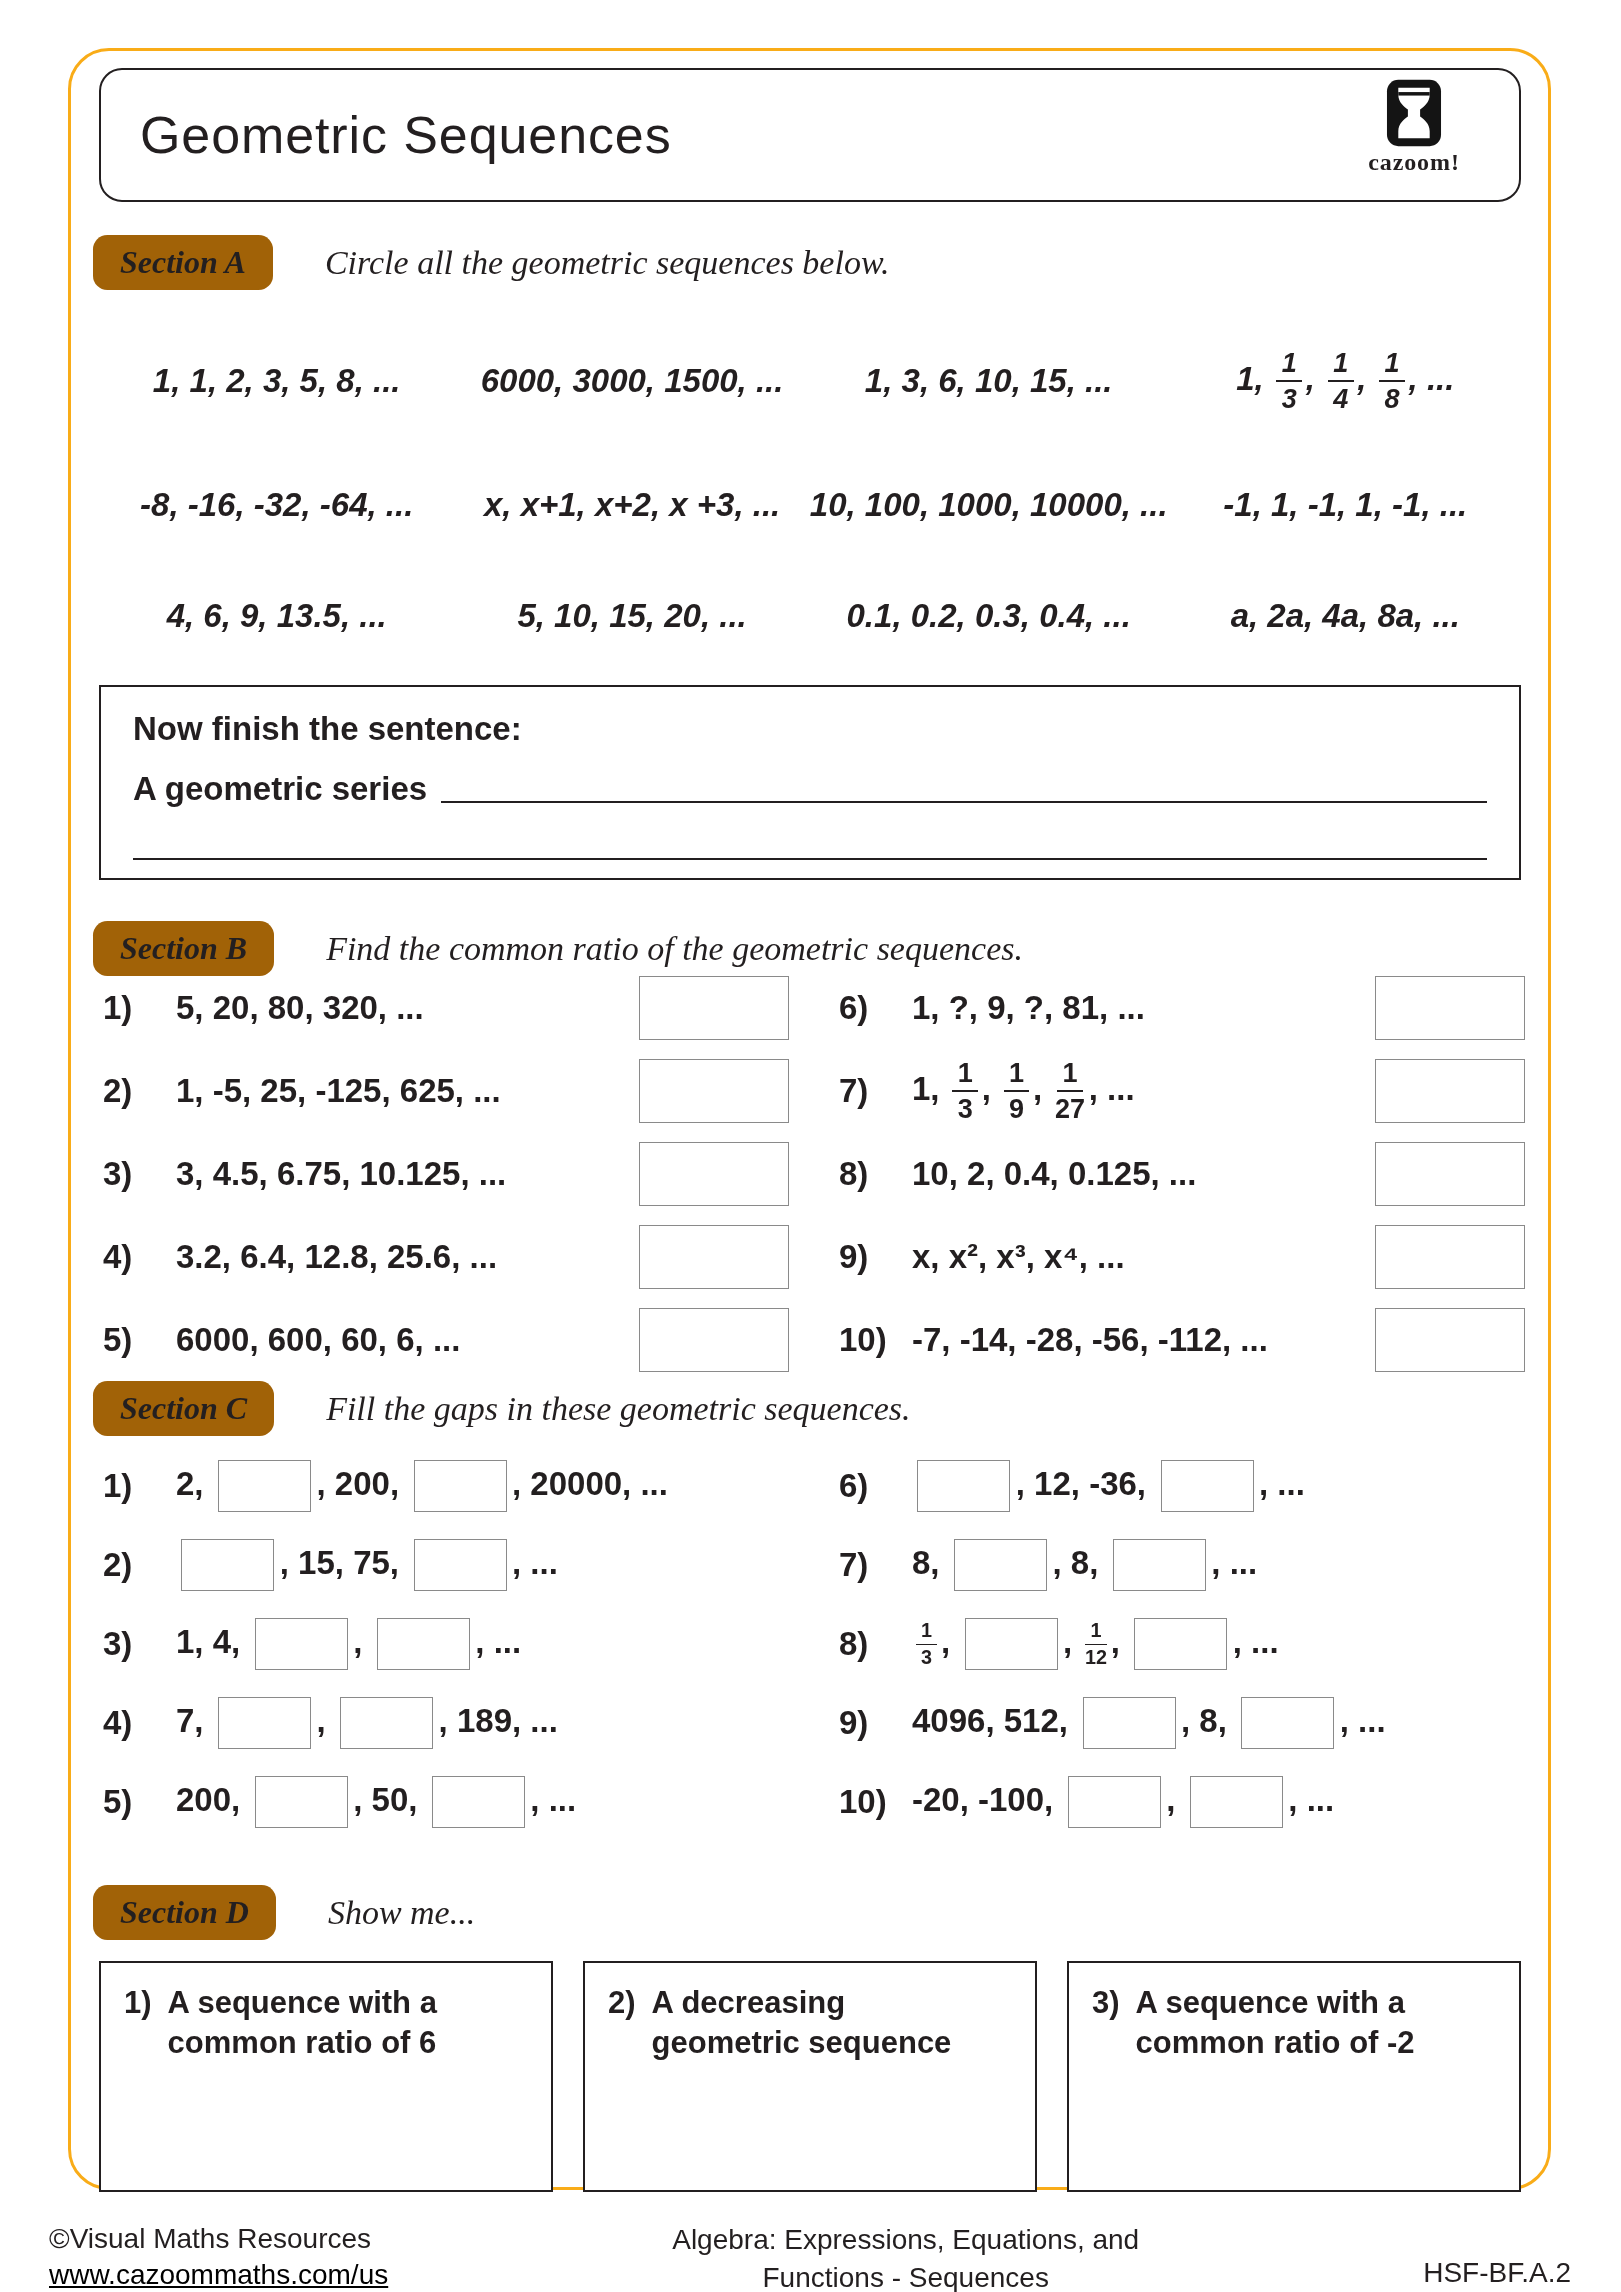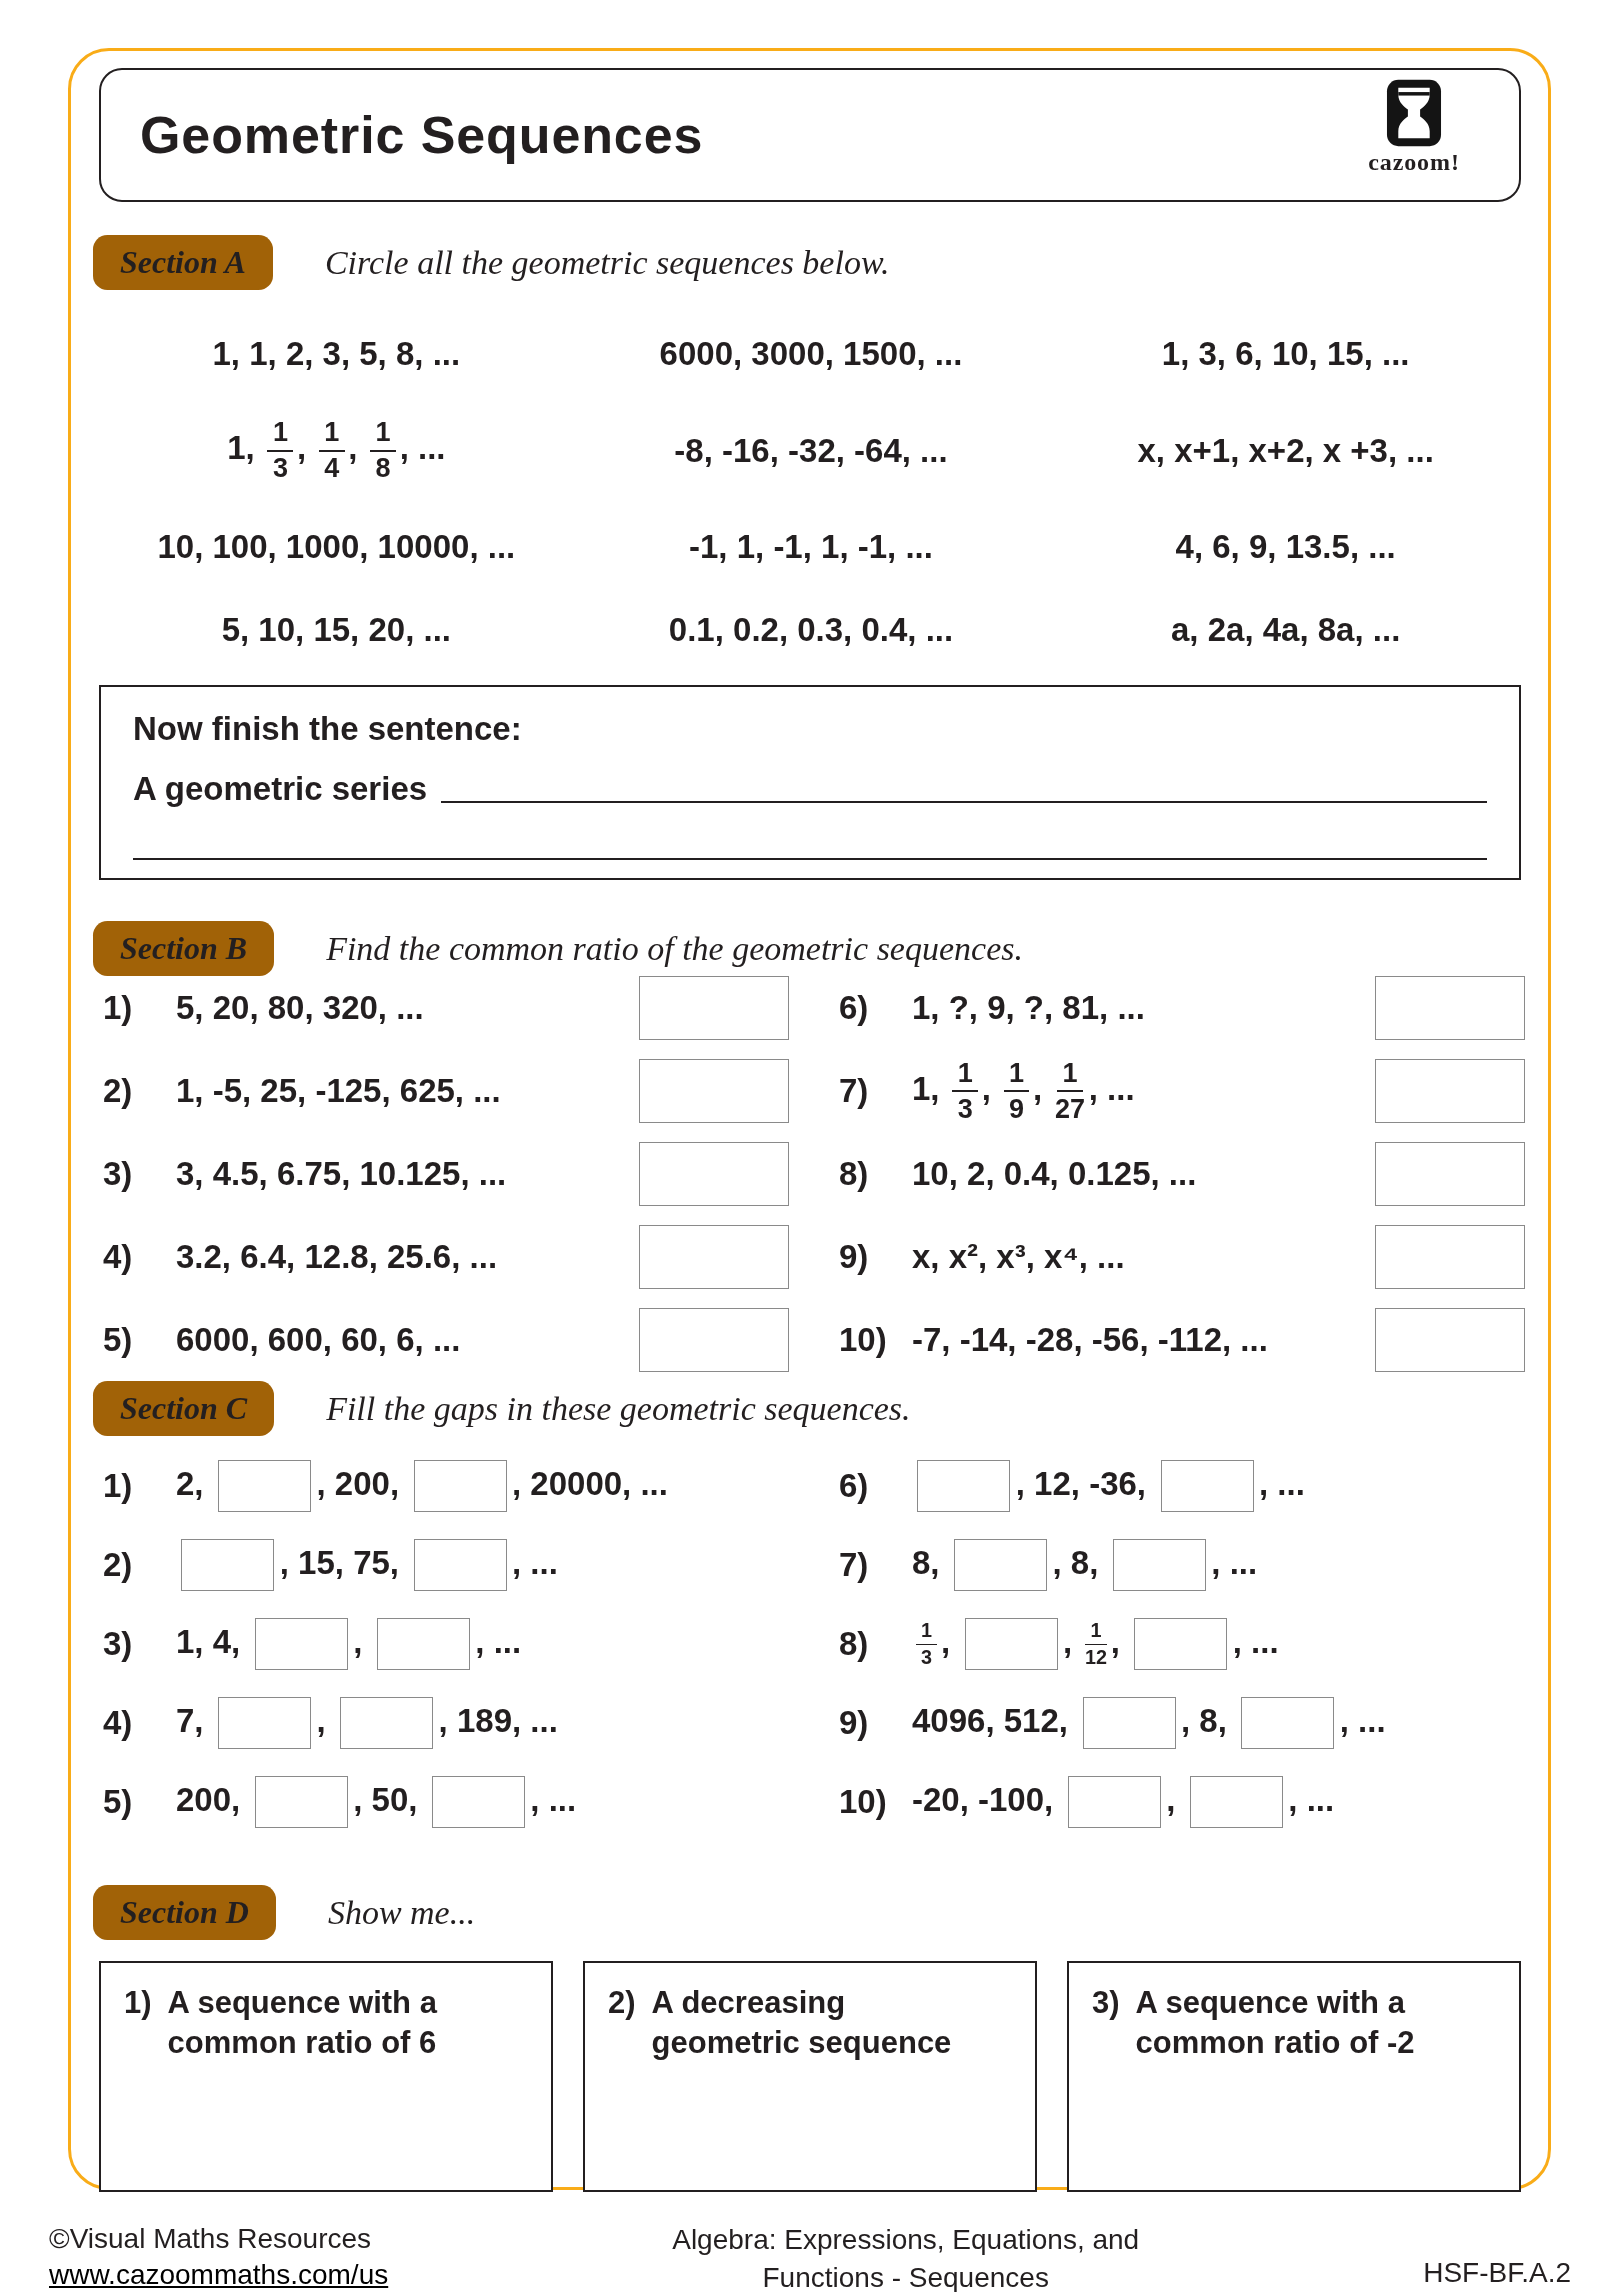--- a/index.html
+++ b/index.html
@@ -18,21 +18,21 @@
     left: 68px; top: 48px; width: 1483px; height: 2142px;
     border: 3.6px solid #F9AC18; border-radius: 41px;
   }
 
   
   .title-box {
     left: 99px; top: 68px; width: 1422px; height: 134px;
     border: 2.7px solid #231f20; border-radius: 23px;
     display: flex; align-items: center;
   }
-  .title { font-size: 52px; font-weight: bold; margin-left: 39px; letter-spacing: 0.9px; }
+  .title { font-size: 52px; font-weight: normal; margin-left: 39px; letter-spacing: 0.9px; }
   .logo {
     position: absolute; right: 47px; top: 9px; width: 116px;
     display: flex; flex-direction: column; align-items: center;
   }
   .logo svg { width: 56px; height: 68px; }
   .brand { font-family: "Liberation Serif", serif; font-weight: bold; font-size: 24px; margin-top: 1.8px; letter-spacing: 0.9px; }
 
   
   .sec-head { display: flex; align-items: center; }
   .pill {
@@ -42,22 +42,22 @@
   }
   .inst { font-family: "Liberation Serif", serif; font-style: italic; font-size: 34px; margin-left: 52px; white-space: nowrap; }
   #head-a { left: 93px; top: 235px; }
   #head-b { left: 93px; top: 921px; }
   #head-c { left: 93px; top: 1381px; }
   #head-d { left: 93px; top: 1885px; }
 
   
   .seq-grid {
     left: 99px; top: 313px; width: 1424px; height: 358px;
-    display: grid; grid-template-columns: repeat(3, 1fr);
-    align-items: center; justify-items: center;
+    display: grid; grid-template-columns: repeat(4, 1fr);
+    align-items: center; justify-items: center; font-style: italic;
   }
   .seq-item { font-size: 33px; font-weight: bold; white-space: nowrap; }
 
   
   .sentence-box {
     left: 99px; top: 685px; width: 1422px; height: 195px;
     border: 2.7px solid #231f20; padding: 23px 32px 8px;
     font-size: 33px; font-weight: bold;
   }
   .sent-line2 { display: flex; margin-top: 21.5px; }

